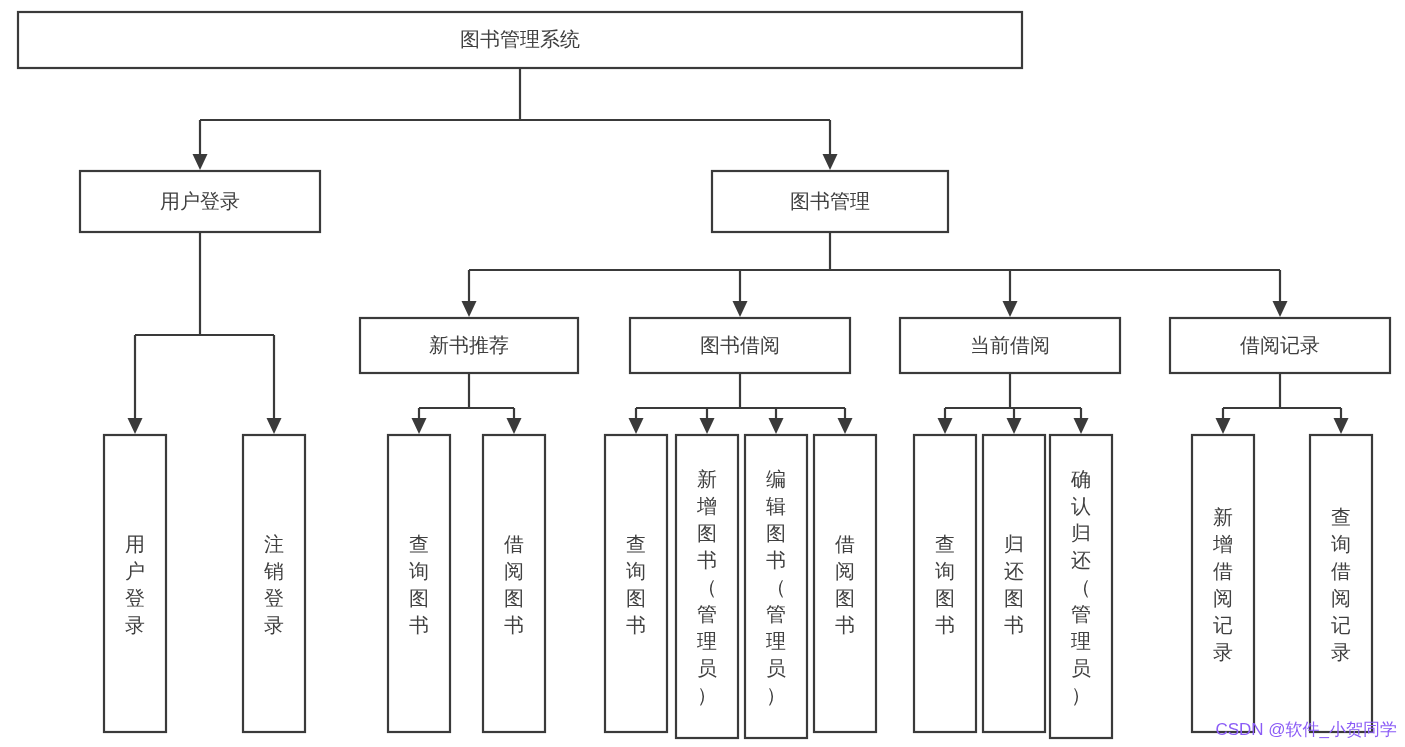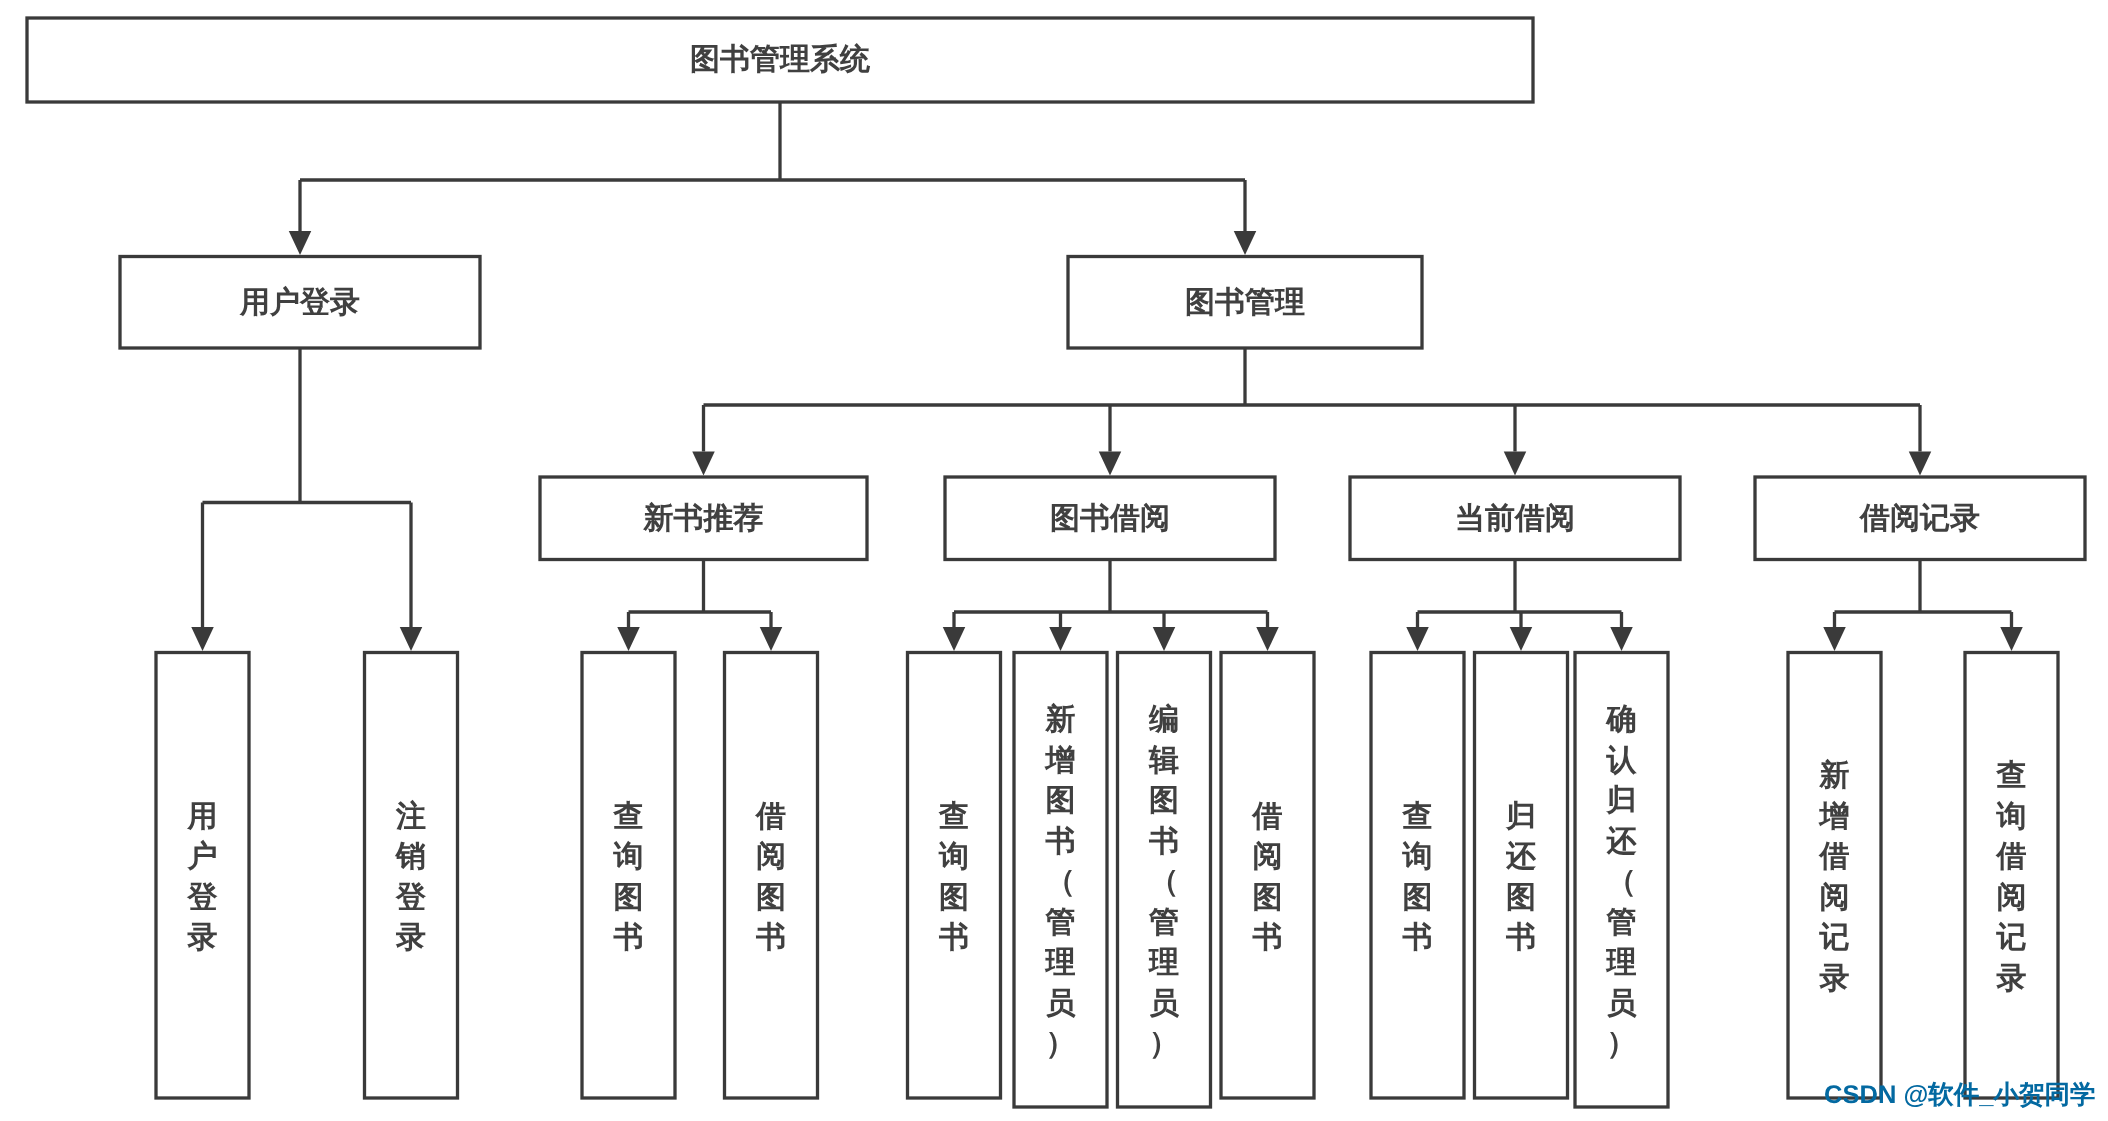--- a/index.html
+++ b/index.html
@@ -13,21 +13,20 @@
     font-family: "Liberation Sans", "DejaVu Sans", sans-serif;
     overflow: hidden;
     position: relative;
   }
   #diagram-root {
     position: absolute;
     left: 0;
     top: 0;
     width: 1405px;
     height: 747px;
-    font-weight: bold;
   }
   svg#flow {
     display: block;
     width: 1405px;
     height: 747px;
   }
   .node-box {
     fill: #ffffff;
     stroke: #3a3a3a;
     stroke-width: 2.2;
@@ -52,21 +51,21 @@
     stroke-linecap: butt;
   }
   .arrow-head {
     fill: #3a3a3a;
     stroke: none;
   }
   .watermark {
     position: absolute;
     right: 8px;
     bottom: 6px;
-    color: #0369a1;
+    color: #8b5cf6;
     font-size: 17px;
     font-family: "Liberation Sans", "DejaVu Sans", sans-serif;
     white-space: nowrap;
     user-select: none;
   }
 </style>
 </head>
 <body>
 
 <div id="diagram-root">

